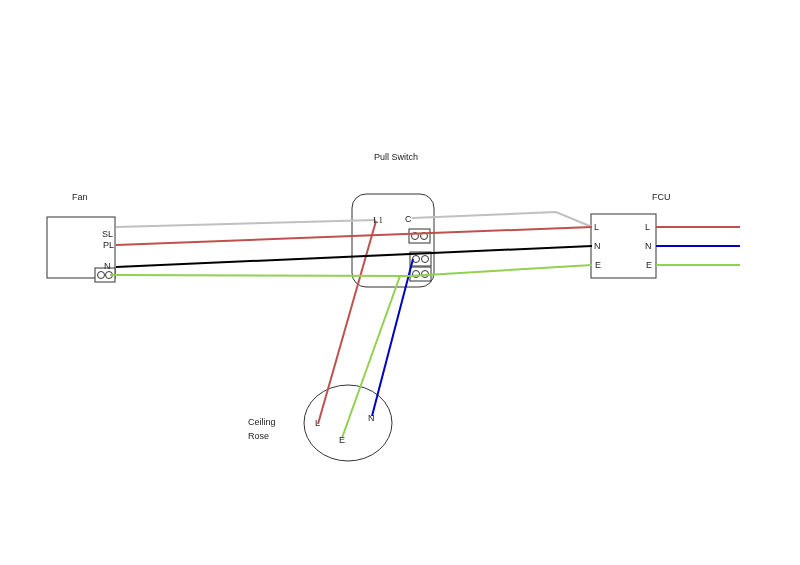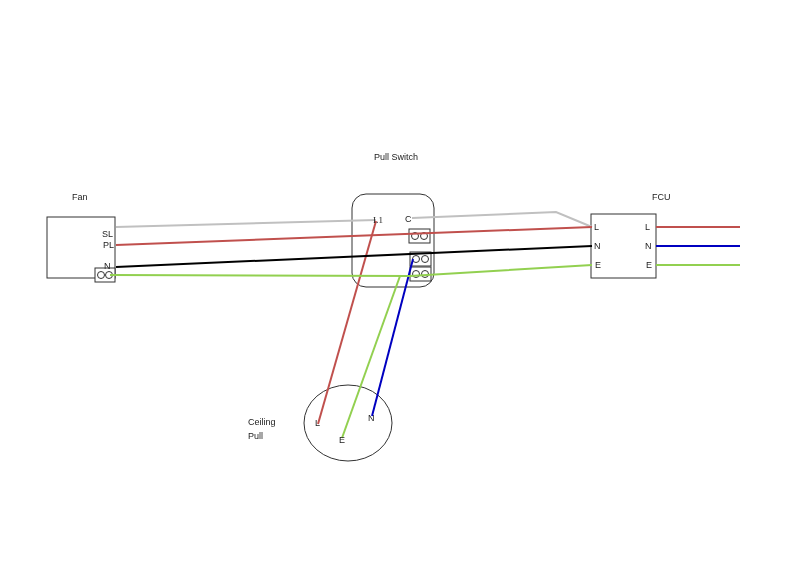--- a/index.html
+++ b/index.html
@@ -67,16 +67,16 @@
 
 <div class="lbl title" style="left:620px;top:193px;margin-left:32px;">FCU</div>
 <div class="lbl" style="left:594px;top:223px;">L</div>
 <div class="lbl" style="left:594px;top:242px;">N</div>
 <div class="lbl" style="left:595px;top:261px;">E</div>
 <div class="lbl" style="left:645px;top:223px;">L</div>
 <div class="lbl" style="left:645px;top:242px;">N</div>
 <div class="lbl" style="left:646px;top:261px;">E</div>
 
 <div class="lbl" style="left:248px;top:418px;text-align:right;">Ceiling</div>
-<div class="lbl" style="left:248px;top:432px;">Pull</div>
+<div class="lbl" style="left:248px;top:432px;">Rose</div>
 <div class="lbl" style="left:315px;top:419px;">L</div>
 <div class="lbl" style="left:339px;top:436px;">E</div>
 <div class="lbl" style="left:368px;top:414px;">N</div>
 
 </body></html>

